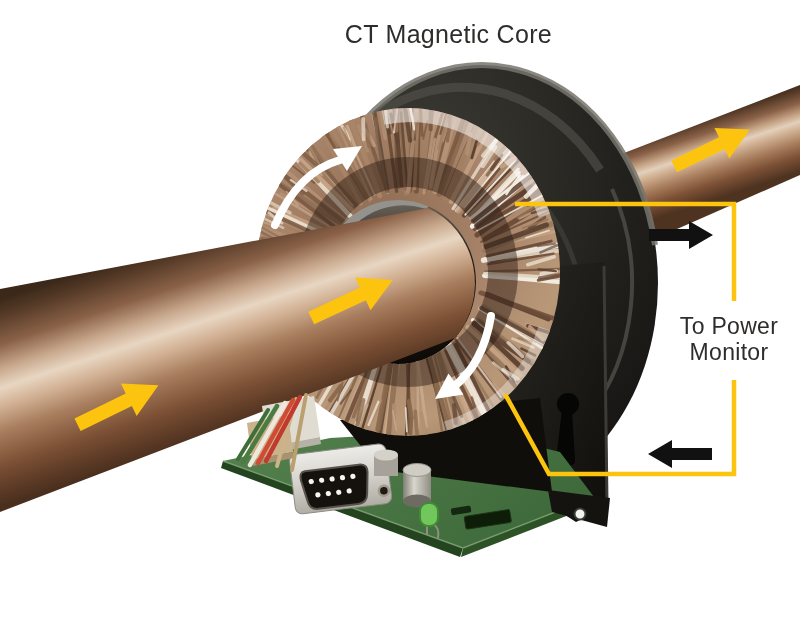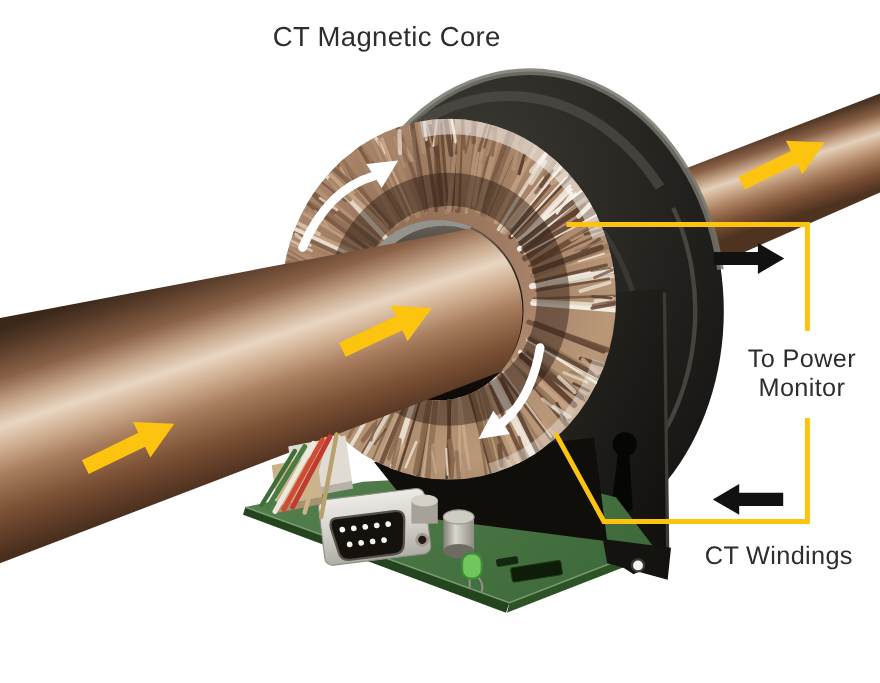--- a/index.html
+++ b/index.html
@@ -1,20 +1,20 @@
 <!DOCTYPE html>
 <html style="--accent-yellow: #FCC40E; --arrow-black: #111111; --label-text: #2E2D2B; --copper-pipe: #A97B5B; --winding-tan: #B59478; --core-black: #1B1A17; --pcb-green: #4B7748; --background: #FFFFFF;"><head>
 <meta charset="utf-8">
 <style>
   html,body{margin:0;padding:0;background:#fff;}
   .stage{position:relative;width:800px;height:621px;background:var(--background,#fff);overflow:hidden;
          font-family:"Liberation Sans","DejaVu Sans",sans-serif;}
   .stage svg{position:absolute;left:0;top:0;}
   .label{position:absolute;color:var(--label-text,#2e2d2b);font-weight:500;letter-spacing:.3px;}
-  .label-core{left:248px;top:20px;width:320px;text-align:left;font-size:25px;line-height:28px;}
+  .label-core{left:232px;top:20px;width:320px;text-align:right;font-size:25px;line-height:28px;}
   .label-primary{left:33px;top:539px;font-size:25px;line-height:29px;text-align:left;}
   .label-monitor{left:649px;top:313px;width:160px;text-align:center;font-size:23px;line-height:26px;}
   .label-windings{left:622px;top:492px;width:172px;text-align:center;font-size:23px;line-height:26px;}
   .yl{stroke:var(--accent-yellow,#fcc40e);stroke-width:4.5;fill:none;}
   .ya{fill:var(--accent-yellow,#fcc40e);}
   .ba{fill:var(--arrow-black,#111);}
   .wa{stroke:#ffffff;stroke-width:8;fill:none;stroke-linecap:round;}
 </style>
 </head>
 <body>
@@ -528,14 +528,13 @@
   <g transform="translate(680 454) rotate(180)">
     <path class="ba" d="M -32 -6 L 8 -6 L 8 -14 L 32 0 L 8 14 L 8 6 L -32 6 Z"></path>
   </g>
 </svg>
 
 <div class="label label-core">CT Magnetic Core</div>
 <div class="label label-monitor">
   <div>To Power</div>
   <div>Monitor</div>
 </div>
-<div class="label label-windings">CT Windings</div>
 </div>
 
 </body></html>

